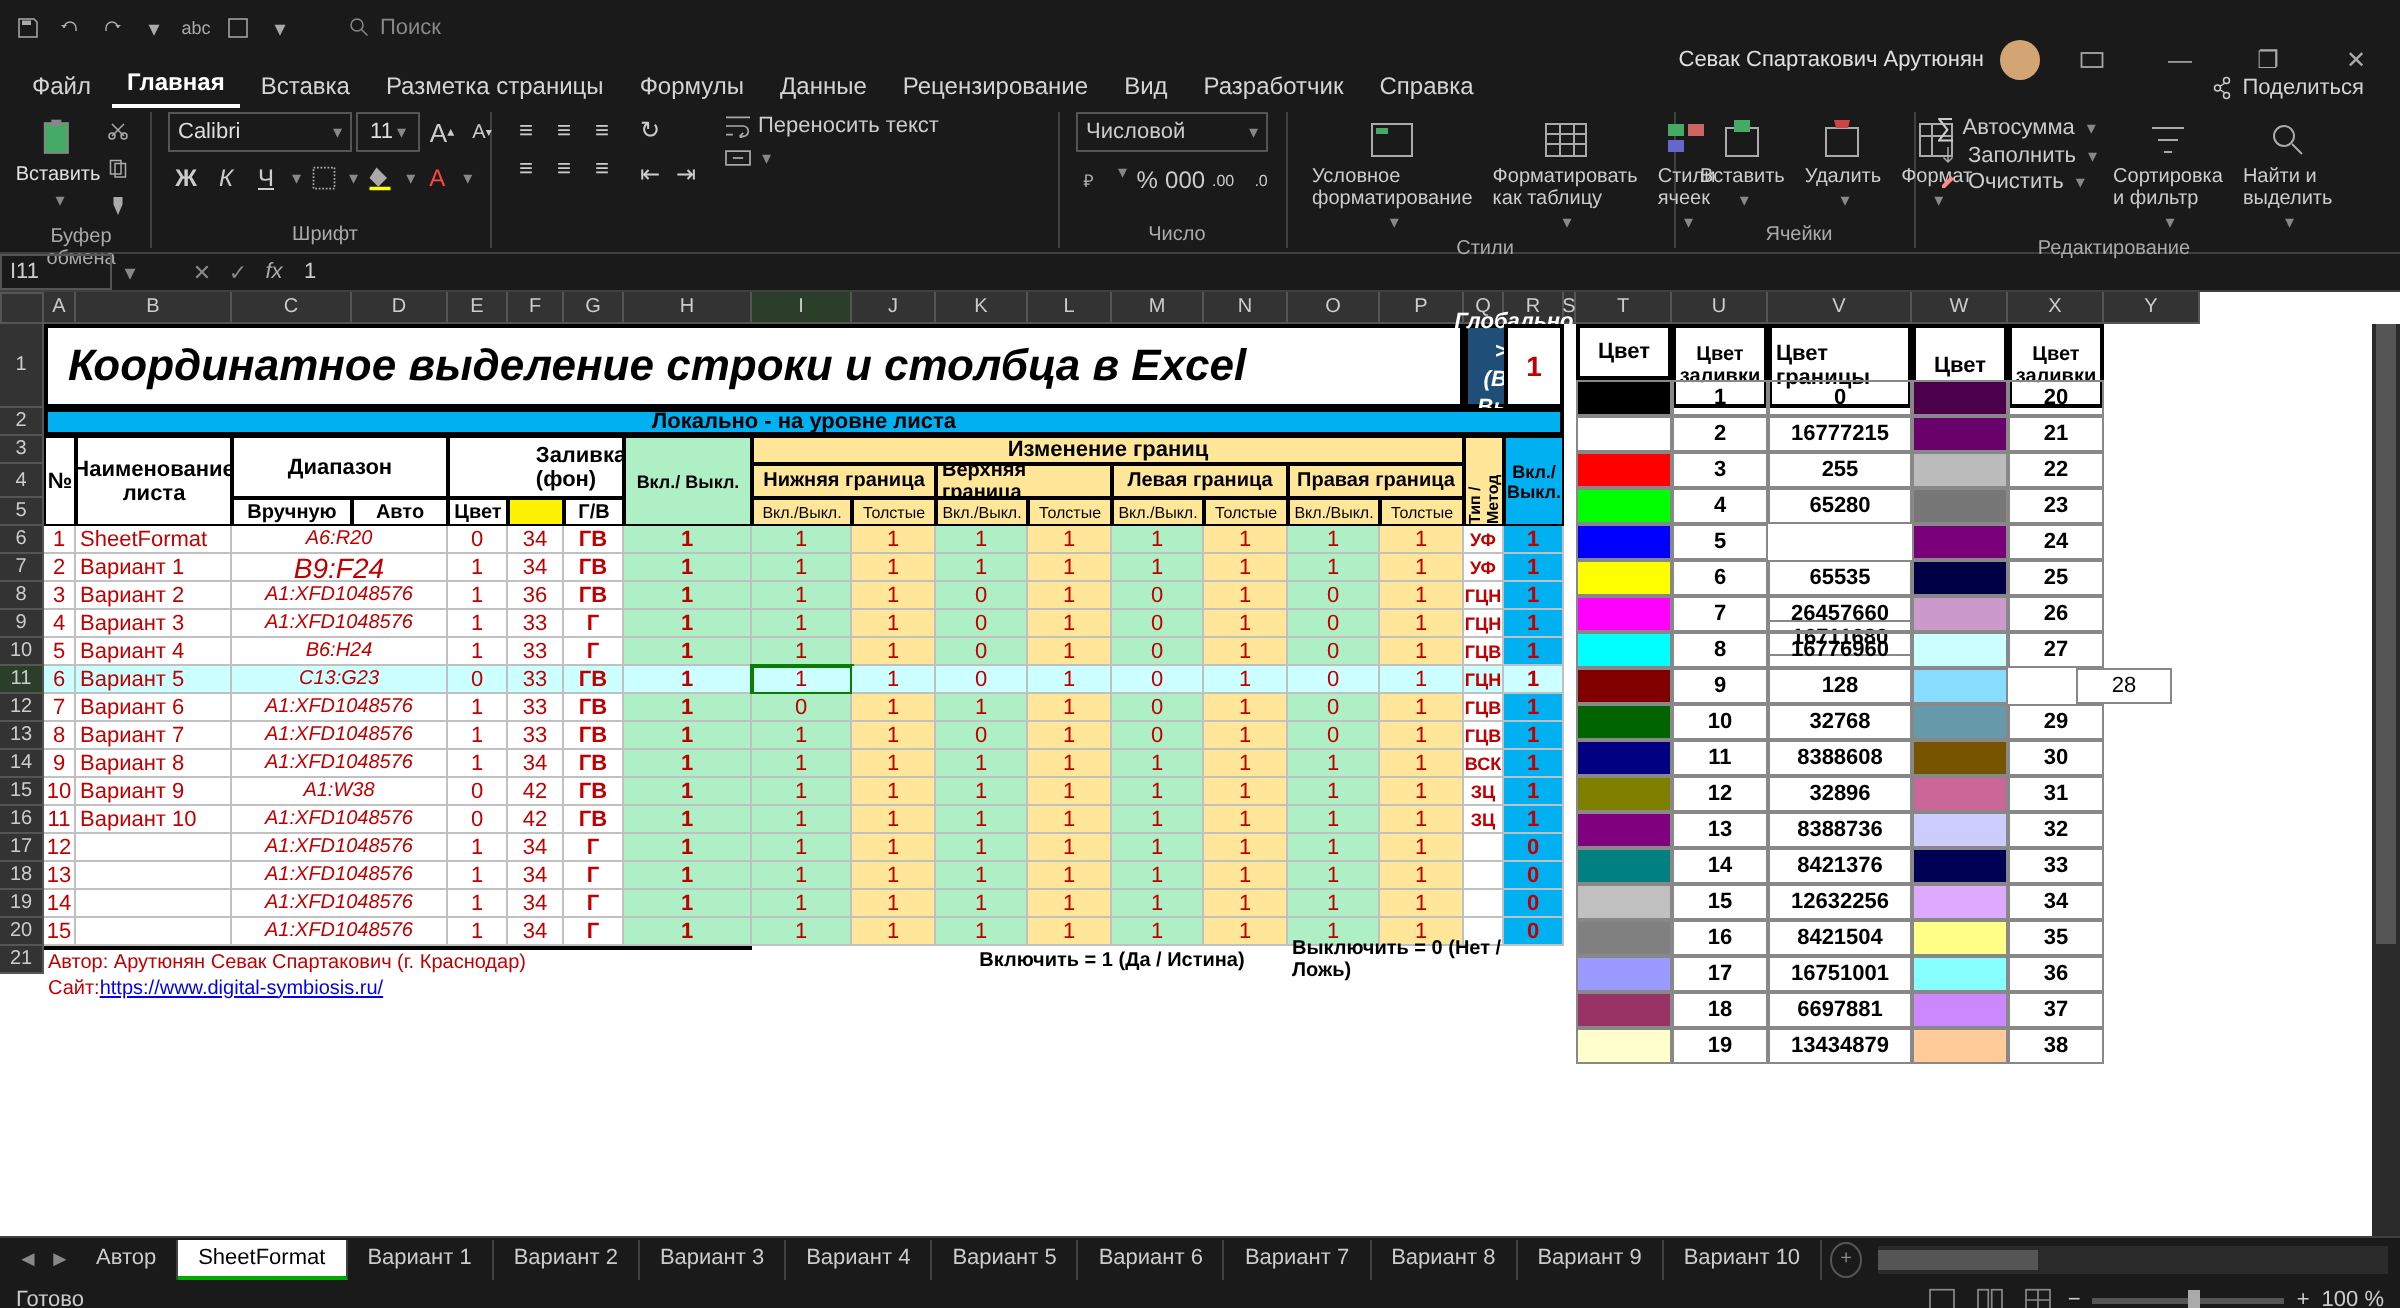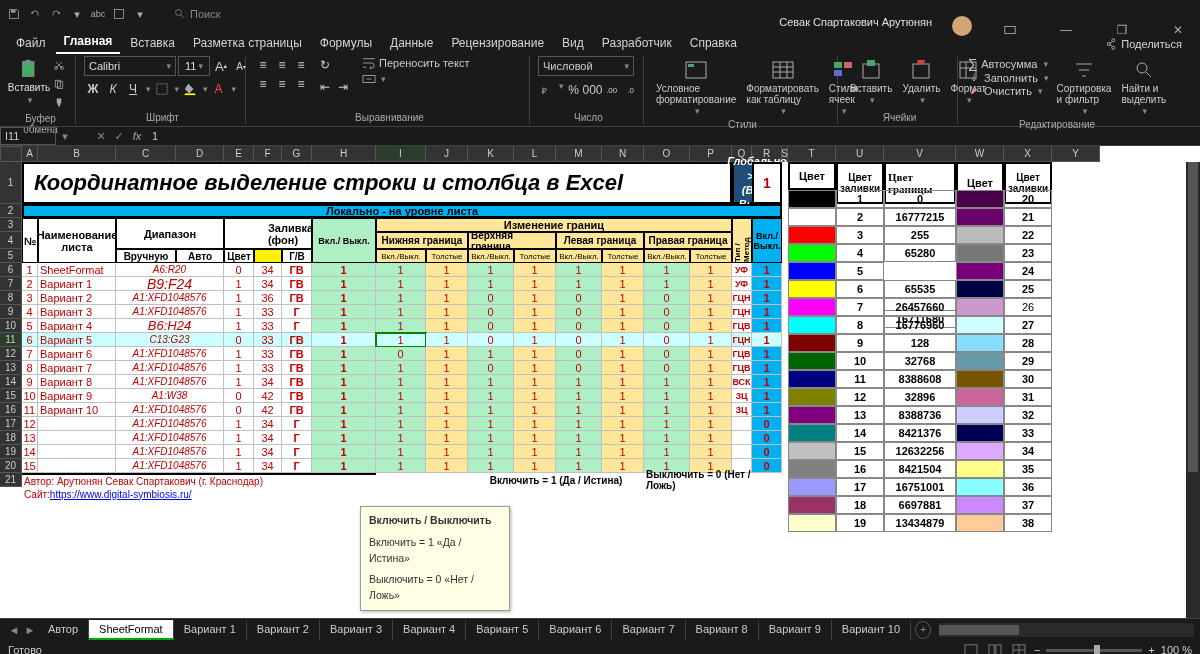--- a/index.html
+++ b/index.html
@@ -3,21 +3,21 @@
 <meta charset="utf-8">
 <style>
 * { margin:0; padding:0; box-sizing:border-box; }
 body { background:#1a1a1a; font-family:"Segoe UI",Arial,sans-serif; font-size:11px; color:#e0e0e0; width:1200px; height:654px; overflow:hidden; position:relative; }
 .titlebar { height:28px; background:#1a1a1a; display:flex; align-items:center; padding:0 4px; }
 .qat { display:flex; gap:1px; }
 .qat-btn { width:20px; height:20px; display:flex; align-items:center; justify-content:center; color:#aaa; }
 .qat-btn svg { width:12px; height:12px; fill:#aaa; }
 .title-text { margin-left:8px; color:#ccc; font-size:12px; }
 .search-box { margin-left:24px; display:flex; align-items:center; gap:4px; color:#888; }
-.title-right { margin-left:auto; display:flex; align-items:flex-start; gap:20px;margin-top:32px; }
+.title-right { margin-left:auto; display:flex; align-items:center; gap:8px;margin-top:32px; }
 .avatar { width:20px; height:20px; border-radius:50%; background:#d4a574; }
 .win-btn { width:36px; height:28px; display:flex; align-items:center; justify-content:center; color:#aaa; font-size:12px; }
 .menubar { height:26px; display:flex; align-items:flex-end; padding:0 8px; gap:2px; }
 .menu-item { padding:4px 8px; color:#d4d4d4; font-size:12px; }
 .menu-item.active { border-bottom:2px solid #fff; color:#fff; font-weight:600; }
 .share-btn { margin-left:auto; padding:4px 10px; color:#d4d4d4; display:flex; align-items:center; gap:4px; }
 .ribbon { height:72px; background:#1a1a1a; display:flex; padding:2px 6px; gap:4px; }
 .rgroup { display:flex; flex-direction:column; border-right:1px solid #404040; padding:0 4px; }
 .rgroup-body { flex:1; display:flex; align-items:flex-start; gap:2px; }
 .rgroup-label { text-align:center; font-size:10px; color:#aaa; padding:1px 0; }
@@ -243,21 +243,20 @@
           </div>
         <div class="wrap-btn">
             <svg width="14" height="12" viewBox="0 0 16 14">
               <rect x="1" y="3" width="14" height="8" fill="none" stroke="#aaa"></rect>
               <path d="M5 7h6" stroke="#aaa"></path>
             </svg>
             <span class="chev">▾</span>
           </div>
       </div>
     </div>
-    <div class="rgroup-label">Выравнивание</div>
   </div>
   <div class="rgroup" style="width:110px">
     <div class="rgroup-body" style="flex-direction:column;gap:3px">
       <div class="num-dd">
           <span>Числовой</span>
           <span class="chev" style="margin-left:auto">▾</span>
         </div>
       <div class="num-btns">
         <div class="f-btn">
             <svg width="14" height="14" viewBox="0 0 16 16">
@@ -533,21 +532,21 @@
       <div class="cell" style="left: 446px; top: 143px; width: 46px; height: 14px; color: rgb(192, 0, 0); justify-content: center; background: rgb(175, 239, 198);">0</div>
       <div class="cell" style="left: 492px; top: 143px; width: 42px; height: 14px; color: rgb(192, 0, 0); justify-content: center; background: rgb(255, 230, 153);">1</div>
       <div class="cell" style="left: 534px; top: 143px; width: 46px; height: 14px; color: rgb(192, 0, 0); justify-content: center; background: rgb(175, 239, 198);">0</div>
       <div class="cell" style="left: 580px; top: 143px; width: 42px; height: 14px; color: rgb(192, 0, 0); justify-content: center; background: rgb(255, 230, 153);">1</div>
       <div class="cell" style="left: 622px; top: 143px; width: 46px; height: 14px; color: rgb(192, 0, 0); justify-content: center; background: rgb(175, 239, 198);">0</div>
       <div class="cell" style="left: 668px; top: 143px; width: 42px; height: 14px; color: rgb(192, 0, 0); justify-content: center; background: rgb(255, 230, 153);">1</div>
       <div class="cell" style="left: 710px; top: 143px; width: 20px; height: 14px; color: rgb(192, 0, 0); font-weight: 700; justify-content: center; font-size: 9px;">ГЦН</div>
       <div class="cell" style="left: 730px; top: 143px; width: 30px; height: 14px; color: rgb(192, 0, 0); font-weight: 700; justify-content: center; background: rgb(0, 176, 240);">1</div>
       <div class="cell" style="left: 0px; top: 157px; width: 16px; height: 14px; justify-content: center; color: rgb(192, 0, 0);">5</div>
       <div class="cell" style="left: 16px; top: 157px; width: 78px; height: 14px; color: rgb(192, 0, 0);">Вариант 4</div>
-      <div class="cell" style="left: 94px; top: 157px; width: 108px; height: 14px; color: rgb(192, 0, 0); font-style: italic; justify-content: center; font-size: 13px;">B6:H24</div>
+      <div class="cell" style="left: 94px; top: 157px; width: 108px; height: 14px; color: rgb(192, 0, 0); font-style: italic; justify-content: center; font-size: 10px;">B6:H24</div>
       <div class="cell" style="left: 202px; top: 157px; width: 30px; height: 14px; color: rgb(192, 0, 0); justify-content: center;">1</div>
       <div class="cell" style="left: 232px; top: 157px; width: 28px; height: 14px; color: rgb(192, 0, 0); justify-content: center;">33</div>
       <div class="cell" style="left: 260px; top: 157px; width: 30px; height: 14px; color: rgb(192, 0, 0); font-weight: 700; justify-content: center;">Г</div>
       <div class="cell" style="left: 290px; top: 157px; width: 64px; height: 14px; color: rgb(192, 0, 0); font-weight: 700; justify-content: center; background: rgb(175, 239, 198);">1</div>
       <div class="cell" style="left: 354px; top: 157px; width: 50px; height: 14px; color: rgb(192, 0, 0); justify-content: center; background: rgb(175, 239, 198);">1</div>
       <div class="cell" style="left: 404px; top: 157px; width: 42px; height: 14px; color: rgb(192, 0, 0); justify-content: center; background: rgb(255, 230, 153);">1</div>
       <div class="cell" style="left: 446px; top: 157px; width: 46px; height: 14px; color: rgb(192, 0, 0); justify-content: center; background: rgb(175, 239, 198);">0</div>
       <div class="cell" style="left: 492px; top: 157px; width: 42px; height: 14px; color: rgb(192, 0, 0); justify-content: center; background: rgb(255, 230, 153);">1</div>
       <div class="cell" style="left: 534px; top: 157px; width: 46px; height: 14px; color: rgb(192, 0, 0); justify-content: center; background: rgb(175, 239, 198);">0</div>
       <div class="cell" style="left: 580px; top: 157px; width: 42px; height: 14px; color: rgb(192, 0, 0); justify-content: center; background: rgb(255, 230, 153);">1</div>
@@ -729,21 +728,21 @@
         <span style="color:#c00000;font-size:10px">Автор:  Арутюнян Севак Спартакович (г. Краснодар)</span>
       </div>
       <div class="cell" style="left: 0px; top: 325px; width: 354px; height: 14px; border: none; font-size: 10px;">
         <span style="color:#c00000">Сайт:  </span>
         <span style="color:#0000ee;text-decoration:underline">https://www.digital-symbiosis.ru/</span>
       </div>
       <div class="cell" style="left: 446px; top: 311px; width: 176px; height: 14px; font-weight: 700; font-size: 10px; justify-content: center; border: none;">Включить  = 1 (Да / Истина)</div>
       <div class="cell" style="left: 622px; top: 311px; width: 138px; height: 14px; font-weight: 700; font-size: 10px; justify-content: center; border: none;">Выключить  = 0 (Нет / Ложь)</div>
       <div class="cell" style="left: 766px; top: 0px; width: 48px; font-weight: 700; justify-content: center; border: 2px solid rgb(0, 0, 0); height: 28px;">Цвет</div>
       <div class="cell" style="left: 814px; top: 0px; width: 48px; height: 42px; font-weight: 700; justify-content: center; text-align: center; font-size: 10px; border: 2px solid rgb(0, 0, 0);">Цвет заливки</div>
-      <div class="cell" style="left: 862px; top: 0px; width: 72px; height: 42px; font-weight: 700; justify-content: center; border: 2px solid rgb(0, 0, 0); font-family: Liberation Serif, serif;">Цвет границы</div>
+      <div class="cell" style="left: 862px; top: 0px; width: 72px; height: 42px; font-weight: 700; justify-content: center; border: 2px solid rgb(0, 0, 0);">Цвет границы</div>
       <div class="cell" style="left: 934px; top: 0px; width: 48px; height: 42px; font-weight: 700; justify-content: center; border: 2px solid rgb(0, 0, 0);">Цвет</div>
       <div class="cell" style="left: 982px; top: 0px; width: 48px; height: 42px; font-weight: 700; justify-content: center; text-align: center; font-size: 10px; border: 2px solid rgb(0, 0, 0);">Цвет заливки</div>
       <div class="cell" style="left: 766px; top: 28px; width: 48px; height: 18px; border: 1px solid rgb(136, 136, 136); justify-content: center; background: rgb(0, 0, 0);"></div>
       <div class="cell" style="left: 814px; top: 28px; width: 48px; height: 18px; border: 1px solid rgb(136, 136, 136); justify-content: center; font-weight: 700;">1</div>
       <div class="cell" style="left: 862px; top: 28px; width: 72px; height: 18px; border: 1px solid rgb(136, 136, 136); justify-content: center; font-weight: 700;">0</div>
       <div class="cell" style="left: 934px; top: 28px; width: 48px; height: 18px; border: 1px solid rgb(136, 136, 136); justify-content: center; background: rgb(74, 0, 74);"></div>
       <div class="cell" style="left: 982px; top: 28px; width: 48px; height: 18px; border: 1px solid rgb(136, 136, 136); justify-content: center; font-weight: 700;">20</div>
       <div class="cell" style="left: 766px; top: 46px; width: 48px; height: 18px; border: 1px solid rgb(136, 136, 136); justify-content: center; background: rgb(255, 255, 255);"></div>
       <div class="cell" style="left: 814px; top: 46px; width: 48px; height: 18px; border: 1px solid rgb(136, 136, 136); justify-content: center; font-weight: 700;">2</div>
       <div class="cell" style="left: 862px; top: 46px; width: 72px; height: 18px; border: 1px solid rgb(136, 136, 136); justify-content: center; font-weight: 700;">16777215</div>
@@ -766,31 +765,31 @@
       <div class="cell" style="left: 982px; top: 100px; width: 48px; height: 18px; border: 1px solid rgb(136, 136, 136); justify-content: center; font-weight: 700;">24</div>
       <div class="cell" style="left: 766px; top: 118px; width: 48px; height: 18px; border: 1px solid rgb(136, 136, 136); justify-content: center; background: rgb(255, 255, 0);"></div>
       <div class="cell" style="left: 814px; top: 118px; width: 48px; height: 18px; border: 1px solid rgb(136, 136, 136); justify-content: center; font-weight: 700;">6</div>
       <div class="cell" style="left: 862px; top: 118px; width: 72px; height: 18px; border: 1px solid rgb(136, 136, 136); justify-content: center; font-weight: 700;">65535</div>
       <div class="cell" style="left: 934px; top: 118px; width: 48px; height: 18px; border: 1px solid rgb(136, 136, 136); justify-content: center; background: rgb(0, 0, 68);"></div>
       <div class="cell" style="left: 982px; top: 118px; width: 48px; height: 18px; border: 1px solid rgb(136, 136, 136); justify-content: center; font-weight: 700;">25</div>
       <div class="cell" style="left: 766px; top: 136px; width: 48px; height: 18px; border: 1px solid rgb(136, 136, 136); justify-content: center; background: rgb(255, 0, 255);"></div>
       <div class="cell" style="left: 814px; top: 136px; width: 48px; height: 18px; border: 1px solid rgb(136, 136, 136); justify-content: center; font-weight: 700;">7</div>
       <div class="cell" style="left: 862px; top: 136px; width: 72px; height: 18px; border: 1px solid rgb(136, 136, 136); justify-content: center; font-weight: 700;">26457660</div>
       <div class="cell" style="left: 934px; top: 136px; width: 48px; height: 18px; border: 1px solid rgb(136, 136, 136); justify-content: center; background: rgb(204, 153, 204);"></div>
-      <div class="cell" style="left: 982px; top: 136px; width: 48px; height: 18px; border: 1px solid rgb(136, 136, 136); justify-content: center; font-weight: 400;">26</div>
+      <div class="cell" style="left: 982px; top: 136px; width: 48px; height: 18px; border: 1px solid rgb(136, 136, 136); justify-content: center; font-weight: 700;">26</div>
       <div class="cell" style="left: 766px; top: 154px; width: 48px; height: 18px; border: 1px solid rgb(136, 136, 136); justify-content: center; background: rgb(0, 255, 255);"></div>
       <div class="cell" style="left: 814px; top: 154px; width: 48px; height: 18px; border: 1px solid rgb(136, 136, 136); justify-content: center; font-weight: 700;">8</div>
       <div class="cell" style="left: 862px; top: 154px; width: 72px; height: 18px; border: 1px solid rgb(136, 136, 136); justify-content: center; font-weight: 700;">16776960</div>
       <div class="cell" style="left: 934px; top: 154px; width: 48px; height: 18px; border: 1px solid rgb(136, 136, 136); justify-content: center; background: rgb(204, 255, 255);"></div>
       <div class="cell" style="left: 982px; top: 154px; width: 48px; height: 18px; border: 1px solid rgb(136, 136, 136); justify-content: center; font-weight: 700;">27</div>
       <div class="cell" style="left: 766px; top: 172px; width: 48px; height: 18px; border: 1px solid rgb(136, 136, 136); justify-content: center; background: rgb(128, 0, 0);"></div>
       <div class="cell" style="left: 814px; top: 172px; width: 48px; height: 18px; border: 1px solid rgb(136, 136, 136); justify-content: center; font-weight: 700;">9</div>
       <div class="cell" style="left: 862px; top: 172px; width: 72px; height: 18px; border: 1px solid rgb(136, 136, 136); justify-content: center; font-weight: 700;">128</div>
       <div class="cell" style="left: 934px; top: 172px; width: 48px; height: 18px; border: 1px solid rgb(136, 136, 136); justify-content: center; background: rgb(136, 221, 255);"></div>
-      <div class="cell" style="left: 982px; top: 172px; width: 48px; height: 18px; border: 1px solid rgb(136, 136, 136); justify-content: center; font-weight: 700;">28</div>
+      <div class="cell" style="left: 1016px; top: 172px; width: 48px; height: 18px; border: 1px solid rgb(136, 136, 136); justify-content: center; font-weight: 400;">28</div>
       <div class="cell" style="left: 766px; top: 190px; width: 48px; height: 18px; border: 1px solid rgb(136, 136, 136); justify-content: center; background: rgb(0, 100, 0);"></div>
       <div class="cell" style="left: 814px; top: 190px; width: 48px; height: 18px; border: 1px solid rgb(136, 136, 136); justify-content: center; font-weight: 700;">10</div>
       <div class="cell" style="left: 862px; top: 190px; width: 72px; height: 18px; border: 1px solid rgb(136, 136, 136); justify-content: center; font-weight: 700;">32768</div>
       <div class="cell" style="left: 934px; top: 190px; width: 48px; height: 18px; border: 1px solid rgb(136, 136, 136); justify-content: center; background: rgb(102, 153, 170);"></div>
       <div class="cell" style="left: 982px; top: 190px; width: 48px; height: 18px; border: 1px solid rgb(136, 136, 136); justify-content: center; font-weight: 700;">29</div>
       <div class="cell" style="left: 766px; top: 208px; width: 48px; height: 18px; border: 1px solid rgb(136, 136, 136); justify-content: center; background: rgb(0, 0, 128);"></div>
       <div class="cell" style="left: 814px; top: 208px; width: 48px; height: 18px; border: 1px solid rgb(136, 136, 136); justify-content: center; font-weight: 700;">11</div>
       <div class="cell" style="left: 862px; top: 208px; width: 72px; height: 18px; border: 1px solid rgb(136, 136, 136); justify-content: center; font-weight: 700;">8388608</div>
       <div class="cell" style="left: 934px; top: 208px; width: 48px; height: 18px; border: 1px solid rgb(136, 136, 136); justify-content: center; background: rgb(119, 85, 0);"></div>
       <div class="cell" style="left: 982px; top: 208px; width: 48px; height: 18px; border: 1px solid rgb(136, 136, 136); justify-content: center; font-weight: 700;">30</div>
@@ -831,25 +830,20 @@
       <div class="cell" style="left: 982px; top: 334px; width: 48px; height: 18px; border: 1px solid rgb(136, 136, 136); justify-content: center; font-weight: 700;">37</div>
       <div class="cell" style="left: 766px; top: 352px; width: 48px; height: 18px; border: 1px solid rgb(136, 136, 136); justify-content: center; background: rgb(255, 255, 204);"></div>
       <div class="cell" style="left: 814px; top: 352px; width: 48px; height: 18px; border: 1px solid rgb(136, 136, 136); justify-content: center; font-weight: 700;">19</div>
       <div class="cell" style="left: 862px; top: 352px; width: 72px; height: 18px; border: 1px solid rgb(136, 136, 136); justify-content: center; font-weight: 700;">13434879</div>
       <div class="cell" style="left: 934px; top: 352px; width: 48px; height: 18px; border: 1px solid rgb(136, 136, 136); justify-content: center; background: rgb(255, 204, 153);"></div>
       <div class="cell" style="left: 982px; top: 352px; width: 48px; height: 18px; border: 1px solid rgb(136, 136, 136); justify-content: center; font-weight: 700;">38</div>
     </div>
   <div class="scroll-v">
       <div class="scroll-v-thumb" style="top:0;height:310px"></div>
     </div>
-  <div class="tooltip" style="left:360px;top:360px;width:150px">
-    <div style="font-weight:700;margin-bottom:6px">Включить / Выключить</div>
-    <div>Включить = 1 «Да / Истина»</div>
-    <div style="margin-top:6px">Выключить = 0 «Нет / Ложь»</div>
-  </div>
 </div>
 
 <div class="sheet-tabs" id="sheettabs">
   <div class="tab-nav-btn">◄</div>
   <div class="tab-nav-btn">►</div>
   <div id="tablist" style="display:flex">
       <div class="sheet-tab">Автор</div>
       <div class="sheet-tab active">SheetFormat</div>
       <div class="sheet-tab">Вариант 1</div>
       <div class="sheet-tab">Вариант 2</div>

